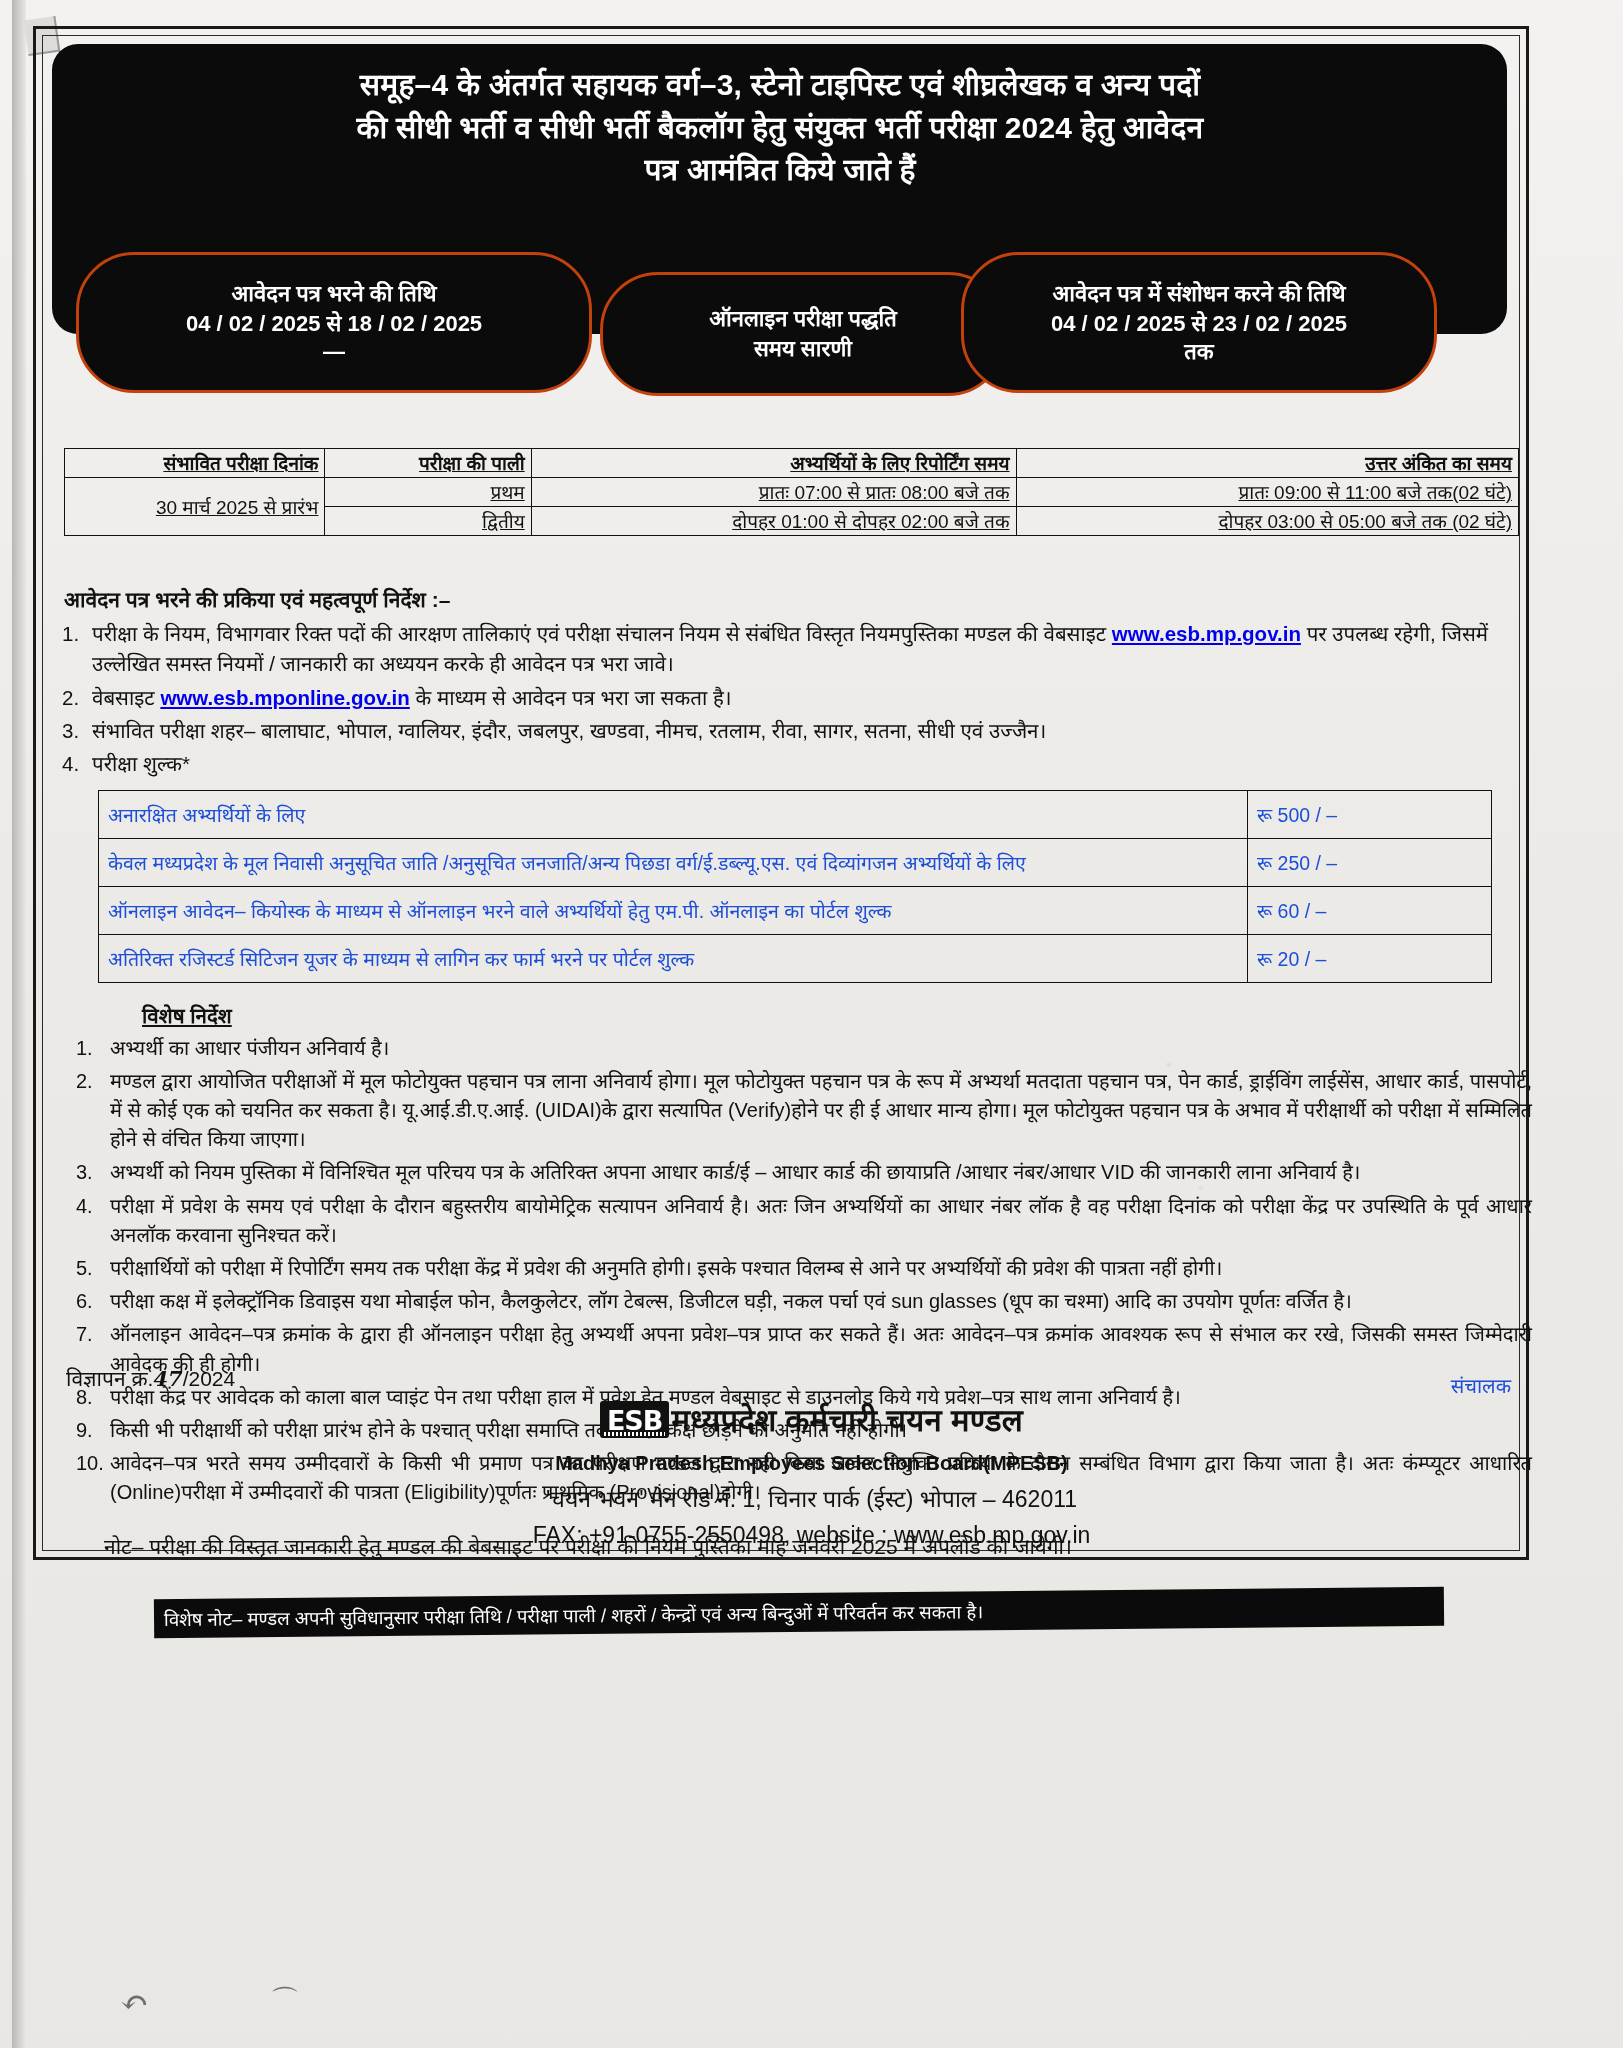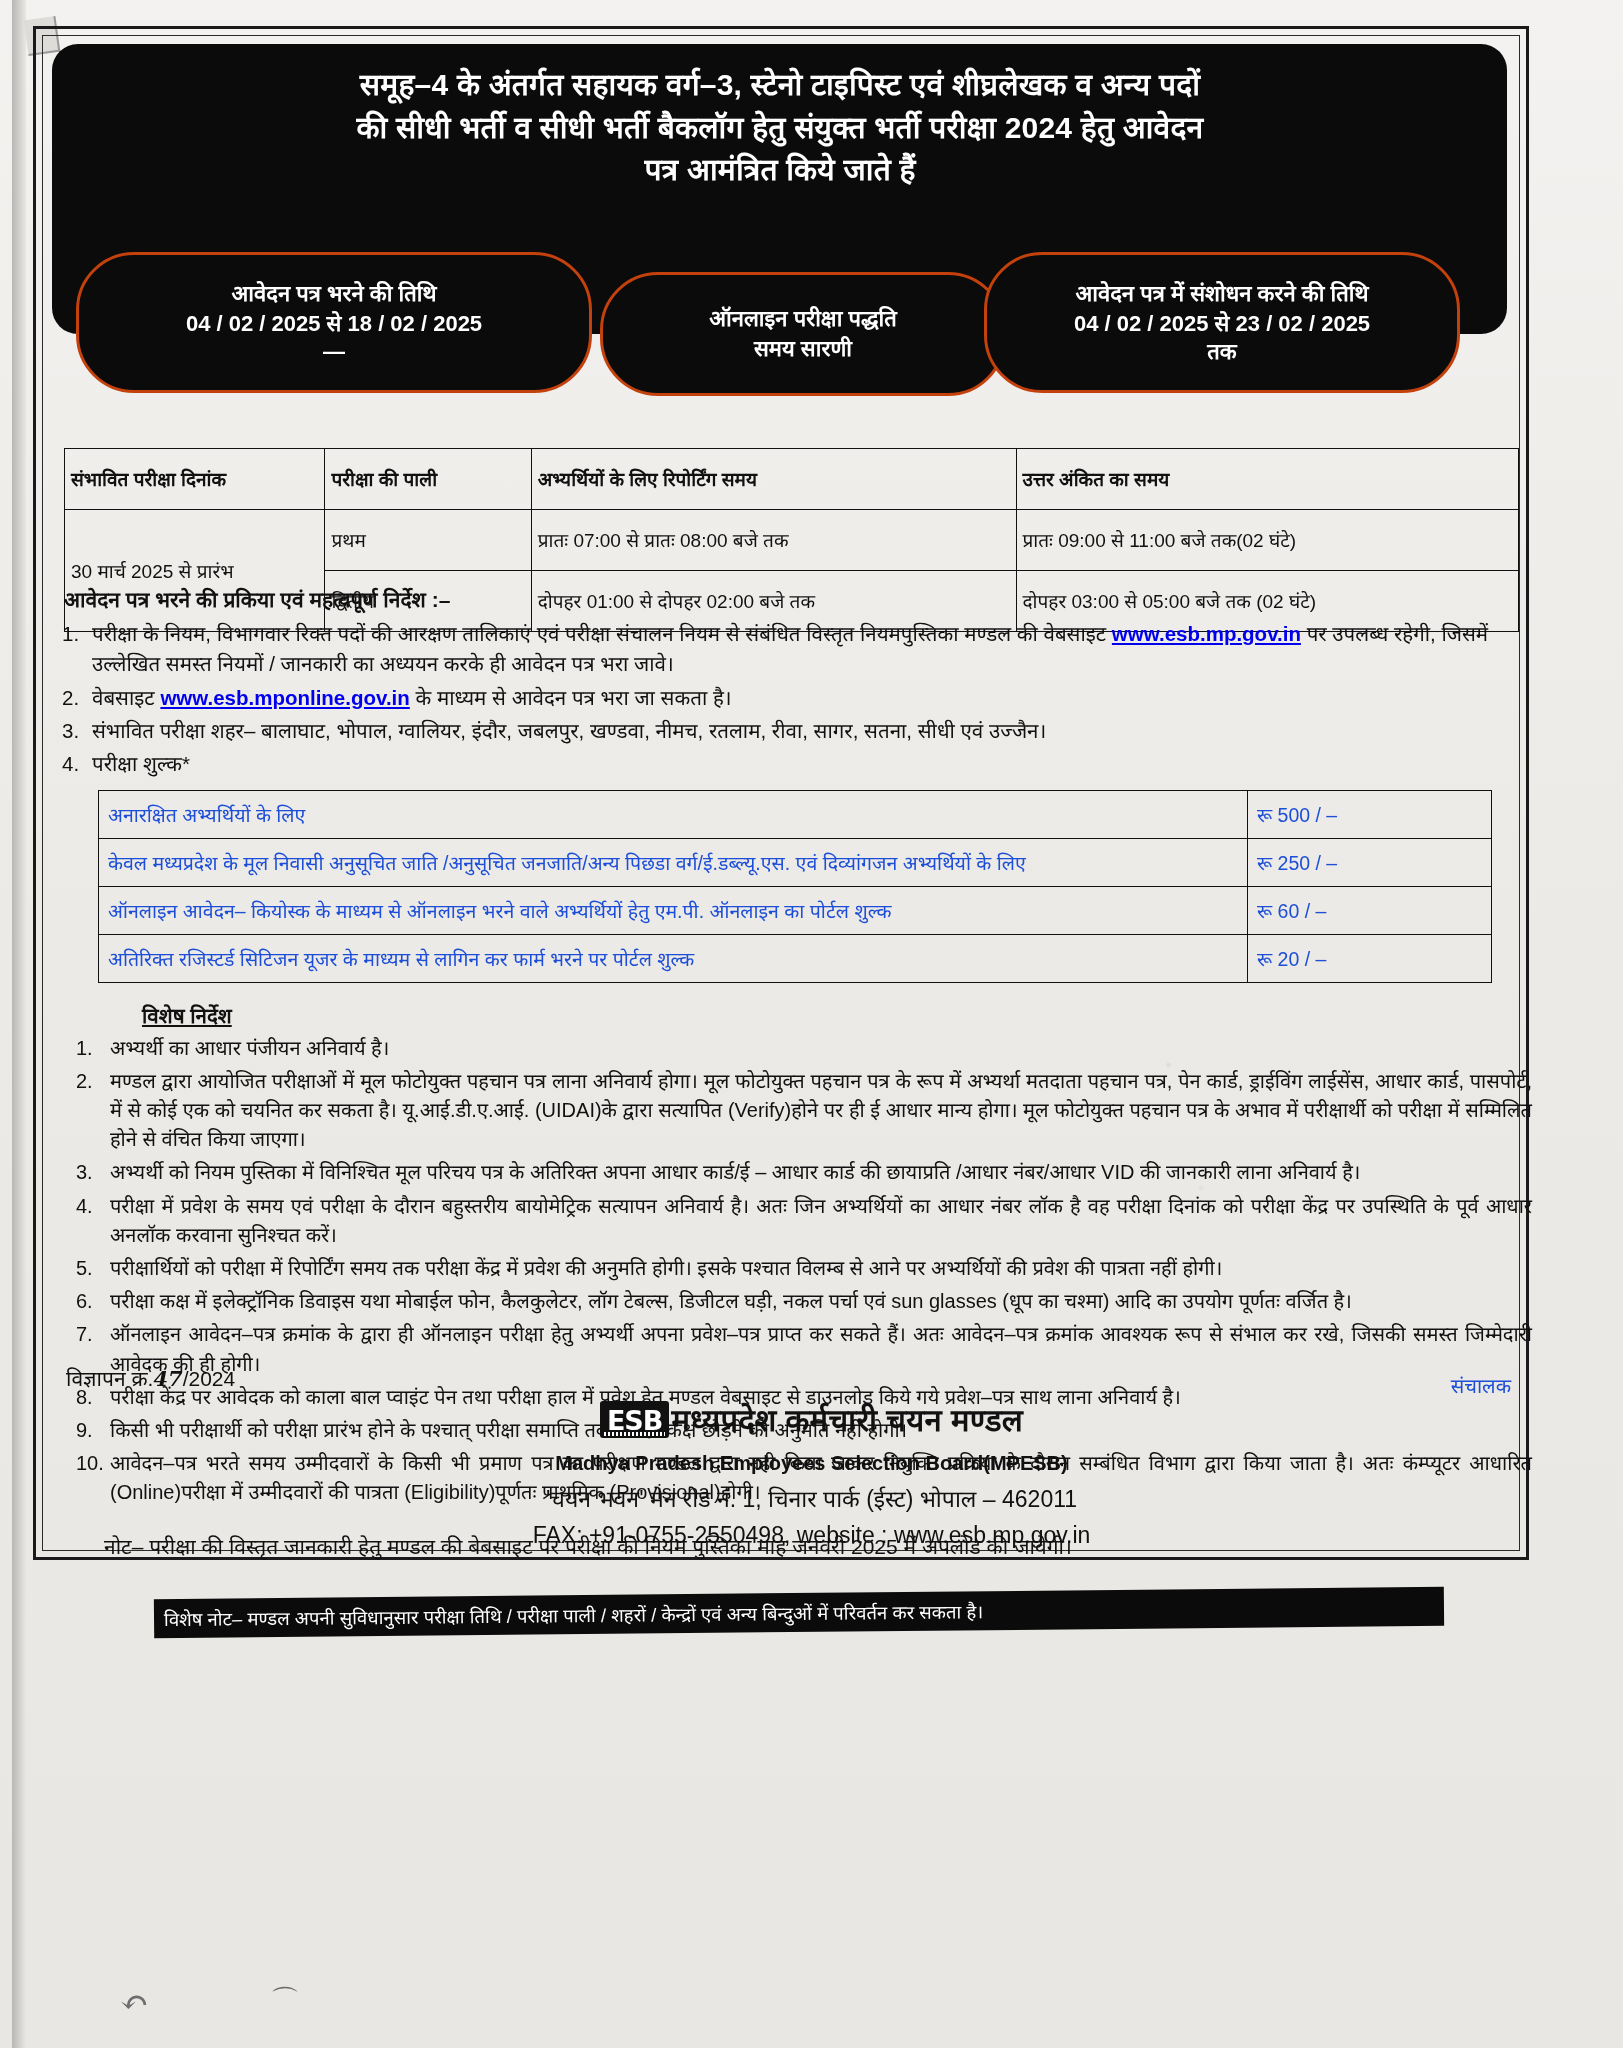--- a/index.html
+++ b/index.html
@@ -52,30 +52,31 @@
   .oval{
     position:absolute;background:#0b0b0b;border:3px solid #c2410c;
     border-radius:58px;color:#fff;text-align:center;
     display:flex;flex-direction:column;align-items:center;justify-content:center;
   }
   .oval .l1{font-size:22px;line-height:1.36;font-weight:600;}
   .oval .l2{font-size:22px;line-height:1.36;font-weight:600;}
   .oval .l3{font-size:22px;line-height:1.2;font-weight:600;}
   .oval-left{left:24px;top:208px;width:510px;height:135px;}
   .oval-mid{left:548px;top:228px;width:400px;height:118px;}
-  .oval-right{left:932px;top:208px;width:470px;height:135px;}
+  .oval-right{left:909px;top:208px;width:470px;height:135px;}
 
   
   .sched{
     position:absolute;left:64px;top:448px;width:1455px;
     border-collapse:collapse;font-size:19px;
   }
   .sched td,.sched th{
-    border:1.6px solid #111;padding:17px 6px;text-align:left;color:#111;
+    border:1.6px solid #111;padding:1px 6px;text-align:right;color:#111;
     font-weight:400;
+    text-decoration:underline;
   }
   .sched th{font-weight:600;}
   .sched .c1{width:256px;}
   .sched .c2{width:200px;}
   .sched .c3{width:490px;}
   .sched .c4{width:509px;border-radius:8px;}
 
   
   .body-area{
     position:absolute;left:62px;top:585px;width:1470px;color:#111;

